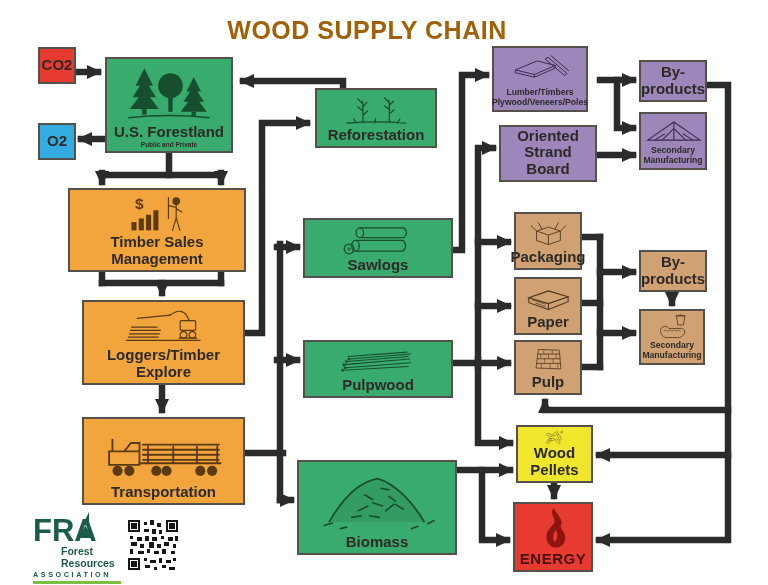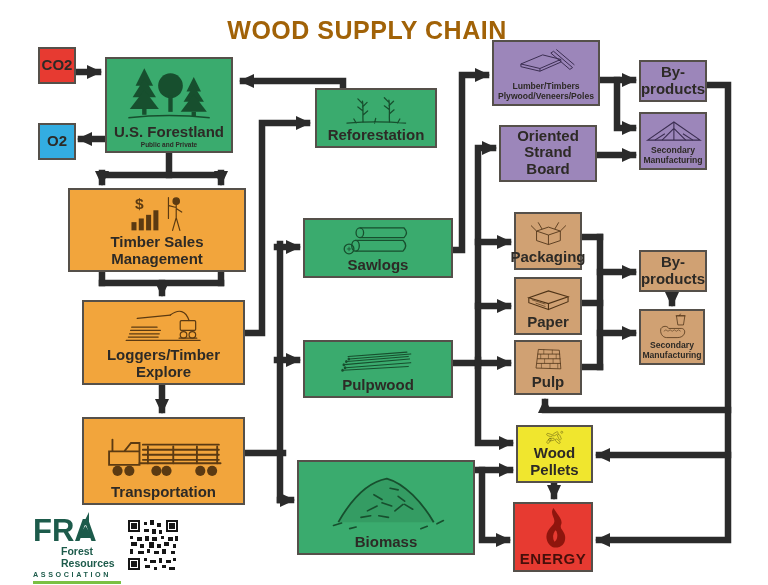--- a/index.html
+++ b/index.html
@@ -205,33 +205,33 @@
         <ellipse cx="17" cy="38" rx="2" ry="2.4"></ellipse>
           <ellipse cx="15" cy="33" rx="2" ry="2.4"></ellipse>
         <ellipse cx="19" cy="28" rx="2" ry="2.4"></ellipse>
           <ellipse cx="23" cy="24" rx="2" ry="2.4"></ellipse>
         <ellipse cx="13" cy="42" rx="2" ry="2.4"></ellipse>
       </g>
     </svg>
     <div class="nlabel">Pulpwood</div>
   </div>
 
-  <div class="node green" style="left: 297px; top: 460px; width: 178px; height: 95px; background: rgb(58, 171, 110);">
+  <div class="node green" style="left: 297px; top: 460px; width: 160px; height: 95px; background: rgb(58, 171, 110);">
     <svg class="illus" viewBox="0 0 150 86">
       <path d="M16,72 C34,40 54,22 76,18 C98,24 120,48 134,72 Z" fill="currentColor" opacity="0.16"></path>
       <path d="M16,72 C34,40 54,22 76,18 C98,24 120,48 134,72" stroke="currentColor" stroke-width="2.2" fill="none"></path>
       <g stroke="currentColor" stroke-width="2" fill="none" stroke-linecap="round">
         <path d="M52,58 l12,-6 M70,48 l12,4 M86,58 l10,-8 M60,38 l10,6 M80,30 l10,2 M44,66 l12,-2 M98,50 l10,6 M66,64 l12,2 M90,40 l8,6"></path>
         <path d="M10,76 l10,-3 M138,74 l8,-4 M30,80 l8,-2 M118,80 l8,-3"></path>
       </g>
     </svg>
     <div class="nlabel">Biomass</div>
   </div>
 
-  <div class="node purple" style="left: 492px; top: 40px; width: 108px; height: 66px; background: rgb(156, 134, 186);">
+  <div class="node purple" style="left: 492px; top: 46px; width: 96px; height: 66px; background: rgb(156, 134, 186);">
     <svg class="illus" viewBox="0 0 130 84">
       <g stroke="currentColor" stroke-width="2.2" fill="none">
         <polygon points="10,44 58,24 98,34 52,54"></polygon>
         <path d="M10,44 V50 L52,60 V54 M98,34 V40 L52,60"></path>
         <path d="M76,20 L118,56 M82,16 L124,52 M88,12 L128,46 M76,20 L82,16 M118,56 L124,52"></path>
       </g>
     </svg>
     <div class="nlabel tight">Lumber/Timbers
 Plywood/Veneers/Poles</div>
   </div>

